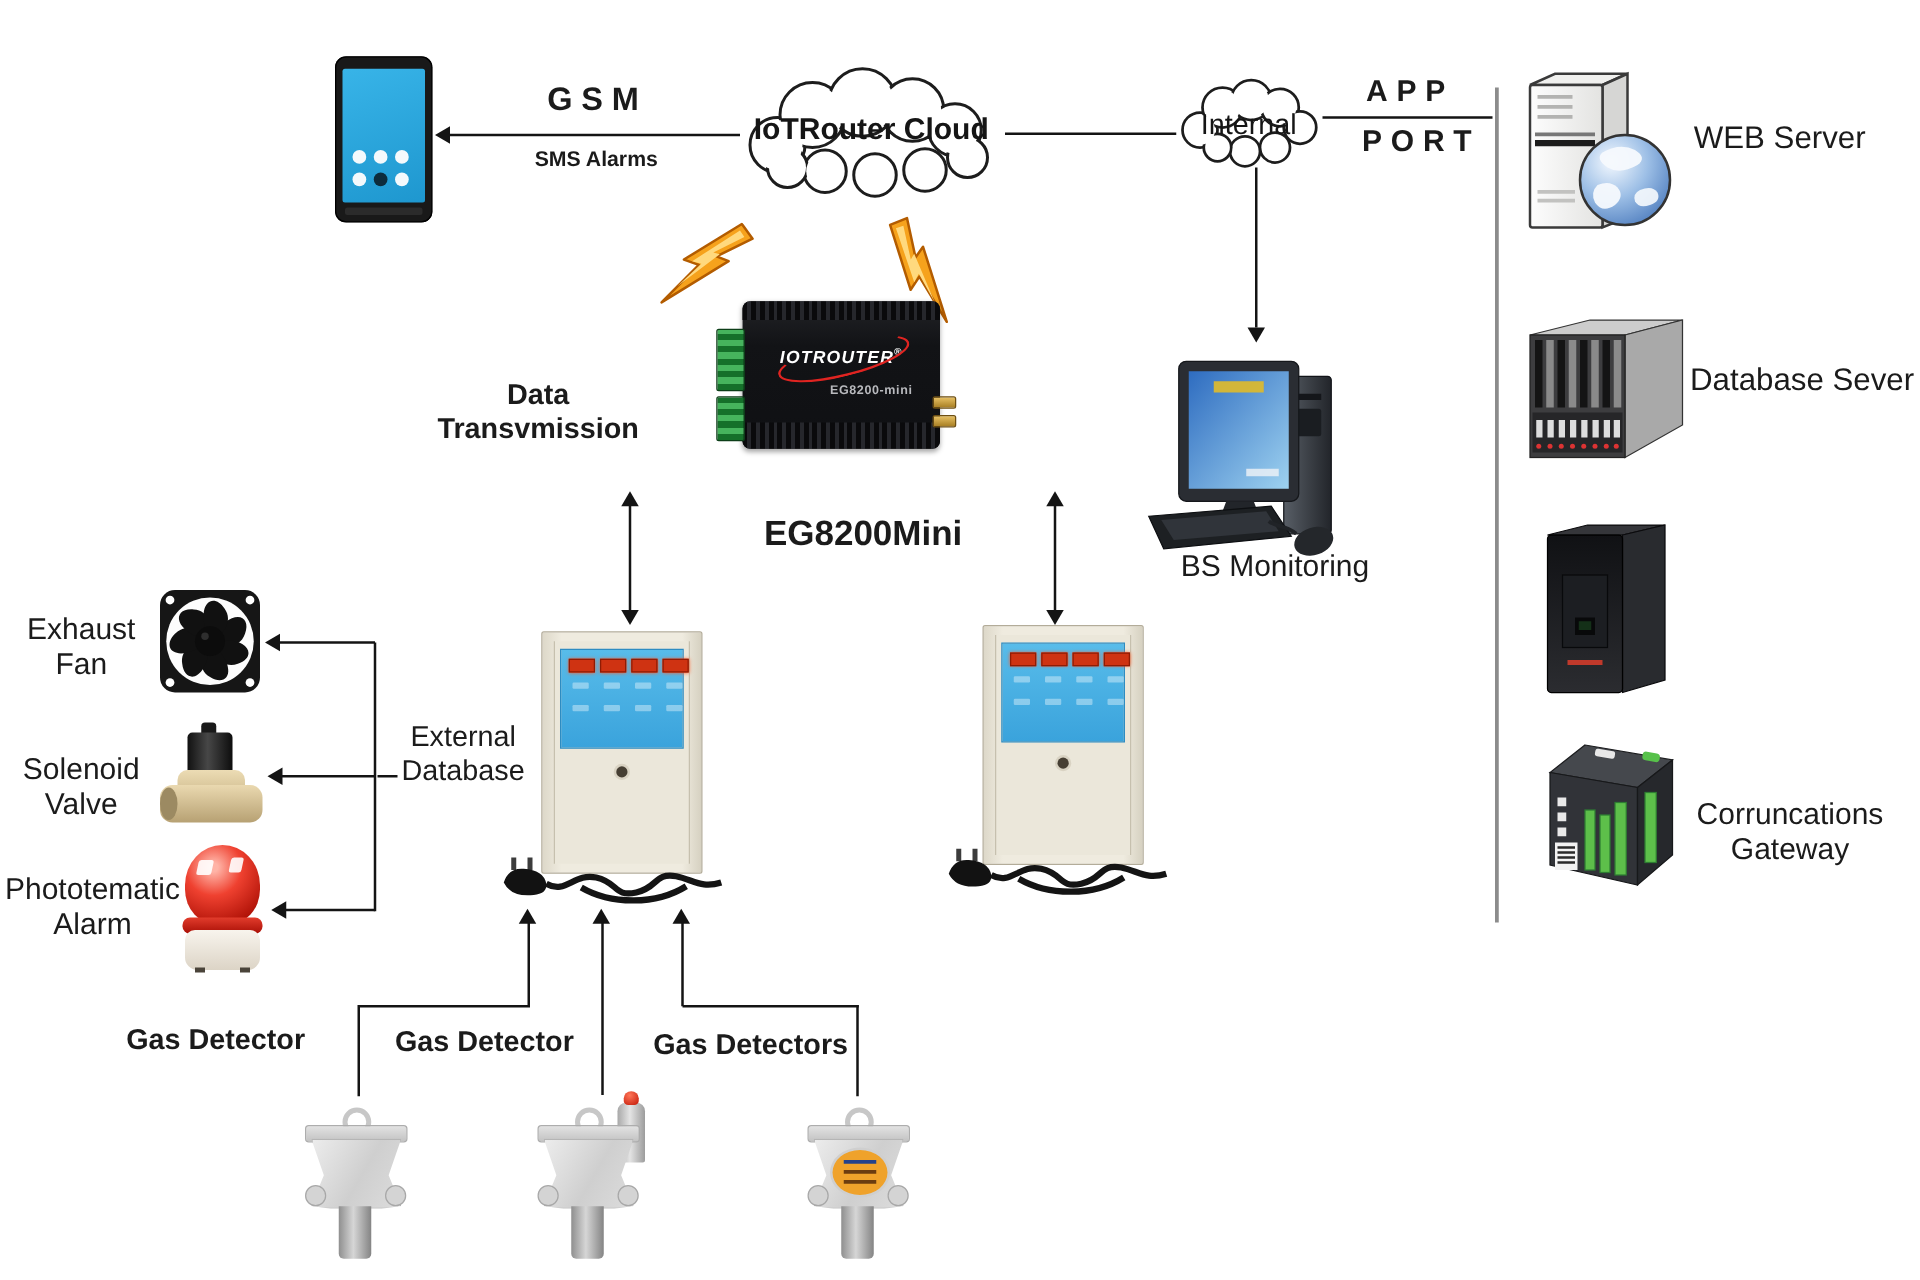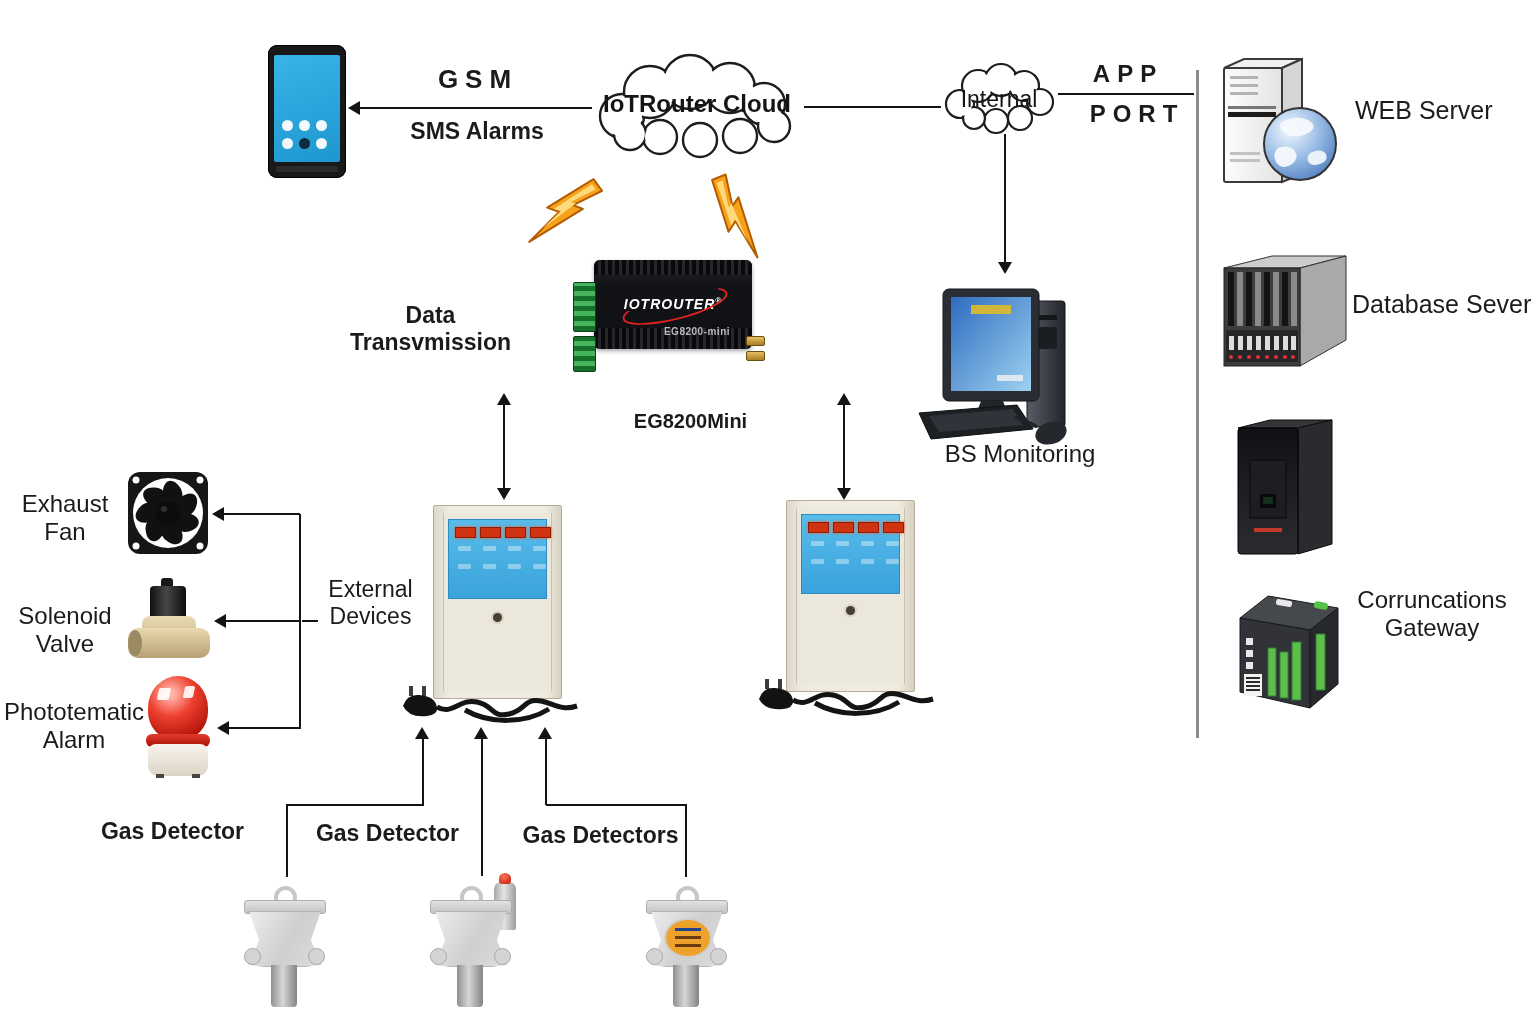--- a/index.html
+++ b/index.html
@@ -65,21 +65,21 @@
       <div class="dot" style="left:48px;top:75px;"></div>
     <div class="dot" style="left:14px;top:93px;"></div>
       <div class="dot dk" style="left:31px;top:93px;"></div>
       <div class="dot" style="left:48px;top:93px;"></div>
     <div class="strip"></div>
   </div>
 
   <div class="tri tri-left" style="left:348px;top:101px;"></div>
   <div class="hline" style="left:359px;top:107px;width:233px;"></div>
   <div class="lbl b" style="left:408px;top:64px;width:140px;font-size:26px;letter-spacing:7px;">GSM</div>
-  <div class="lbl b" style="left:393px;top:118px;width:168px;font-size:23px;">SMS Alarms</div>
+  <div class="lbl b" style="left:393px;top:118px;width:168px;font-size:17px;">SMS Alarms</div>
 
   <div class="abs" style="left:588px;top:50px;width:218px;height:114px;">
     <svg width="218" height="114" viewBox="0 0 218 114">
       <g stroke="#1d1d1d" stroke-width="2.4" fill="#fff">
         <circle cx="34" cy="66" r="22"></circle>
           <circle cx="62" cy="42" r="26"></circle>
           <circle cx="102" cy="32" r="27"></circle>
         <circle cx="142" cy="38" r="25"></circle>
           <circle cx="176" cy="54" r="21"></circle>
           <circle cx="186" cy="76" r="16"></circle>
@@ -147,34 +147,34 @@
       <polygon points="26,6 32,8 20,33 25,31 14,72 18,46 11,49" fill="#ffd97e"></polygon>
     </svg>
   </div>
   <div class="abs" style="left:716px;top:168px;width:46px;height:96px;transform:rotate(-38deg);">
     <svg width="46" height="96" viewBox="0 0 46 92">
       <polygon points="24,1 38,5 24,34 34,31 12,90 17,48 5,52" fill="#f6a21c" stroke="#b35c00" stroke-width="2" stroke-linejoin="round"></polygon>
       <polygon points="26,6 32,8 20,33 25,31 14,72 18,46 11,49" fill="#ffd97e"></polygon>
     </svg>
   </div>
 
-  <div class="abs dev" style="left:594px;top:260px;width:158px;height:89px;">
+  <div class="abs dev" style="left:594px;top:241px;width:158px;height:118px;">
     <div class="rib" style="top:0;height:15px;border-radius:6px 6px 0 0;"></div>
     <div class="rib" style="bottom:0;height:21px;border-radius:0 0 6px 6px;"></div>
     <div class="term" style="left:-21px;top:22px;height:48px;"></div>
     <div class="term" style="left:-21px;top:76px;height:34px;"></div>
     <div class="sma" style="right:-13px;top:76px;"></div>
     <div class="sma" style="right:-13px;top:91px;"></div>
     <div class="logo" style="top:36px;"><span>IOTROUTER</span><span class="reg">®</span>
       <div class="swoosh"></div>
     </div>
     <div class="model" style="left:58px;top:66px;width:90px;text-align:center;">EG8200-mini</div>
   </div>
   <div class="lbl b" style="left:328px;top:302px;width:205px;font-size:23px;">Data Transvmission</div>
-  <div class="lbl b" style="left:608px;top:410px;width:165px;font-size:20px;">EG8200Mini</div>
+  <div class="lbl b" style="left:608px;top:410px;width:165px;font-size:28px;">EG8200Mini</div>
 
   <div class="abs">
     <div class="tri tri-up" style="left:497px;top:393px;"></div>
     <div class="vline" style="left:503px;top:404px;height:85px;"></div>
     <div class="tri tri-down" style="left:497px;top:488px;"></div>
   </div>
   <div class="abs">
     <div class="tri tri-up" style="left:837px;top:393px;"></div>
     <div class="vline" style="left:843px;top:404px;height:85px;"></div>
     <div class="tri tri-down" style="left:837px;top:488px;"></div>
@@ -256,21 +256,21 @@
     </div>
     <svg class="abs" style="left:-32px;top:176px;" width="190" height="44" viewBox="0 0 190 44">
       <rect x="10" y="2" width="4" height="10" fill="#3c3c3c"></rect>
         <rect x="23" y="2" width="4" height="10" fill="#3c3c3c"></rect>
       <path d="M4,22 q4,-12 16,-11 q16,1 18,12 q1,8 -10,9 q-18,2 -24,-10z" fill="#121212"></path>
       <path d="M38,23 C 54,32 60,14 78,18 C 96,22 92,34 110,30 C 128,26 124,14 142,17 C 156,20 162,27 178,22" stroke="#141414" stroke-width="5" fill="none"></path>
       <path d="M60,26 C 84,40 120,40 144,25" stroke="#141414" stroke-width="5" fill="none"></path>
     </svg>
   </div>
 
-  <div class="lbl" style="left:318px;top:576px;width:105px;font-size:23px;">External Devices</div>
+  <div class="lbl" style="left:318px;top:576px;width:105px;font-size:23px;">External Database</div>
   <div class="hline" style="left:302px;top:620px;width:16px;"></div>
 
   <div class="abs" style="left:126px;top:467px;width:84px;height:92px;">
     <svg width="84" height="92" viewBox="0 0 84 92">
       <rect x="2" y="5" width="80" height="82" rx="12" fill="#161616"></rect>
       <circle cx="42" cy="46" r="35" fill="#fdfdfd"></circle>
       <circle cx="10" cy="13" r="3.5" fill="#fff"></circle>
         <circle cx="74" cy="13" r="3.5" fill="#fff"></circle>
       <circle cx="10" cy="79" r="3.5" fill="#fff"></circle>
         <circle cx="74" cy="79" r="3.5" fill="#fff"></circle>
@@ -502,18 +502,18 @@
           <rect x="8" y="97" width="14" height="2"></rect>
         </g>
       <g fill="#5dbf4a" stroke="#2e7d32">
         <rect x="30" y="56" width="8" height="48"></rect>
           <rect x="42" y="60" width="8" height="46"></rect>
         <rect x="54" y="50" width="9" height="58"></rect>
           <rect x="78" y="42" width="9" height="56"></rect>
       </g>
     </svg>
   </div>
-  <div class="lbl" style="left:1352px;top:586px;width:160px;font-size:24px;">
+  <div class="lbl" style="left:1352px;top:638px;width:160px;font-size:24px;">
     <span style="display:block;">Corruncations</span>
     <span style="display:block;">Gateway</span>
   </div>
 
 </div>
 
 </body></html>

